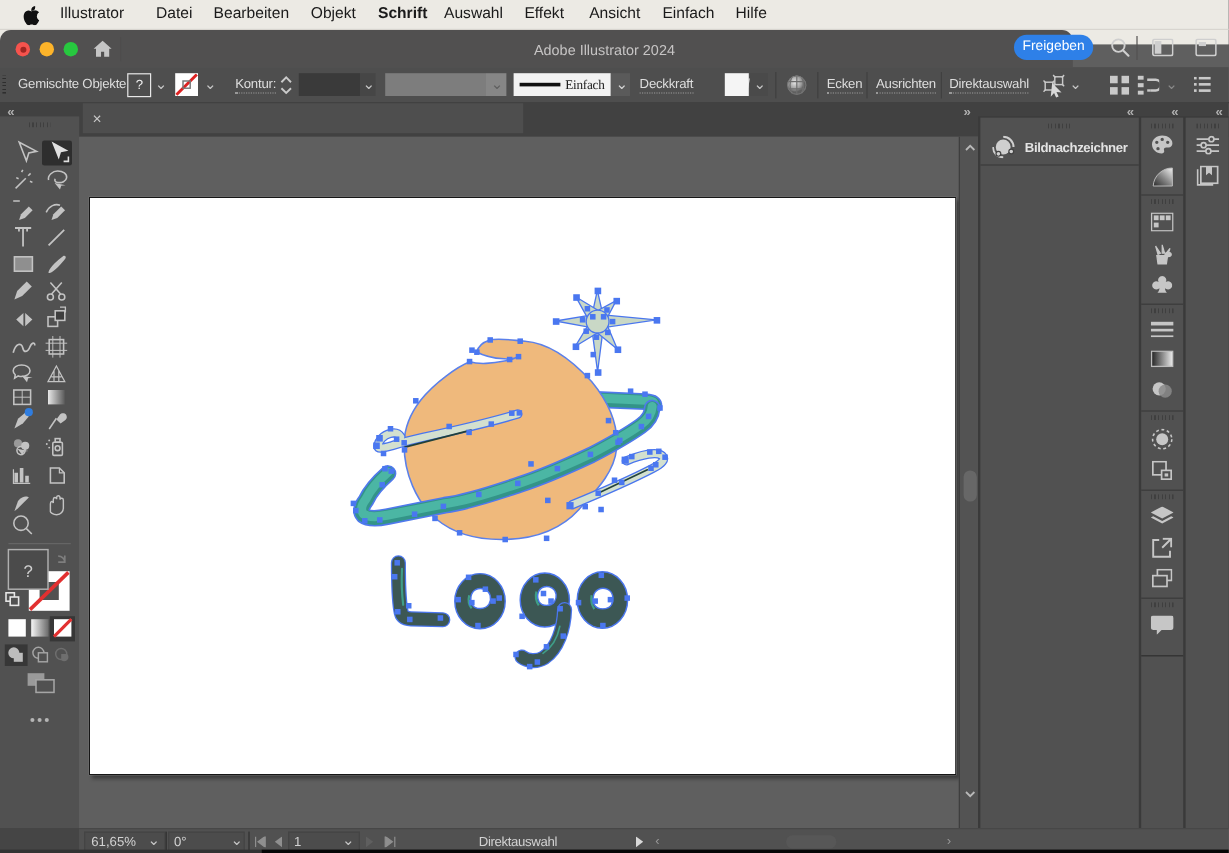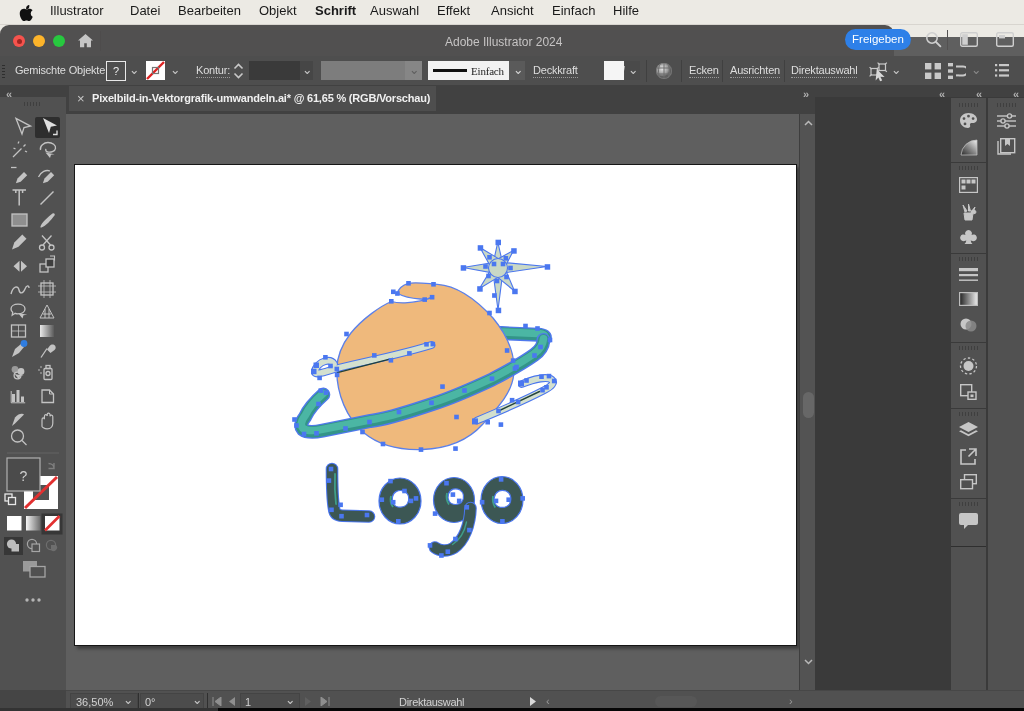--- a/index.html
+++ b/index.html
@@ -161,21 +161,20 @@
         <rect x="4" y="5.2" width="10" height="2.2"></rect>
         <rect x="0" y="10.4" width="2.2" height="2.2"></rect>
         <rect x="4" y="10.4" width="10" height="2.2"></rect>
       </g>
     </svg>
 </div>
 
 <div id="darkrow" class="abs"></div>
 <div id="tab" class="abs">
   <div class="abs" style="left:8px;top:5px;font-size:13px;font-weight:normal;color:#c9c9c9;">×</div>
-  <div class="abs" style="left:23px;top:6px;letter-spacing:-0.2px;white-space:nowrap;font-size:11px;">Pixelbild-in-Vektorgrafik-umwandeln.ai* @ 61,65 % (RGB/Vorschau)</div>
 </div>
 <div class="guil" style="left:6px;top:88px;">«</div>
 <div class="guil" style="left:803px;top:88px;">»</div>
 
 <div id="toolbar" class="abs">
 <div class="grip" style="left:24px;top:5px;width:18px;"></div>
 <div class="abs" style="left:34.5px;top:20px;width:25px;height:21px;background:#2e2e2e;border-radius:2px;"></div>
 <svg class="abs" style="left:0;top:0" width="66" height="593" viewBox="0 0 66 593">
  <defs>
   <linearGradient id="tg1" x1="0" y1="0" x2="1" y2="0">
@@ -503,20 +502,32 @@
     <svg class="abs" style="left:4px;top:545px" width="9" height="6" viewBox="0 0 9 6">
         <path d="M1 1 4.5 4.5 8 1" fill="none" stroke="#b9b9b9" stroke-width="1.5"></path>
       </svg>
   </div>
 </div>
 
 <div id="rightpanels" class="abs">
   <div class="guil" style="left:124px;top:-9px;">«</div>
   <div class="guil" style="left:161px;top:-9px;">«</div>
   <div class="guil" style="left:198px;top:-9px;">«</div>
+  <div class="panel" id="p1" style="left:2px;top:1px;width:131.5px;height:592px;">
+    <div class="grip" style="left:56px;top:5px;width:19px;"></div>
+    <div class="abs" style="left:0;top:14px;width:131.5px;height:25px;border-bottom:1px solid #3a3a3a;"></div>
+    <svg class="abs" style="left:10px;top:15px" width="19" height="19" viewBox="0 0 19 19">
+        <circle cx="9" cy="9.5" r="6.2" fill="#cfcfcf"></circle>
+        <path d="M9 .9a8.6 8.6 0 0 1 8.6 8.6" fill="none" stroke="#cfcfcf" stroke-width="1.7"></path>
+        <path d="M9 18.1A8.6 8.6 0 0 1 .4 9.5" fill="none" stroke="#cfcfcf" stroke-width="1.7"></path>
+        <circle cx="15.7" cy="13.3" r="2" fill="#cfcfcf" stroke="#424242" stroke-width="1"></circle>
+        <circle cx="5" cy="15.2" r="2" fill="#cfcfcf" stroke="#424242" stroke-width="1"></circle>
+      </svg>
+    <div class="abs" style="left:37px;top:20px;font-size:11px;font-weight:bold;letter-spacing:-0.35px;color:#e3e3e3;white-space:nowrap;">Bildnachzeichner</div>
+  </div>
   <div class="panel" id="p2" style="left:136px;top:1px;width:34.5px;height:592px;">
     <div class="grip" style="left:8px;top:5px;width:19px;"></div>
     <svg class="abs" style="left:8px;top:14px" width="19" height="17" viewBox="0 0 19 17">
         <path fill="#c6c6c6" d="M9.5 1C4.5 1 1 4.4 1 8.5 1 12.6 4.7 16 9 16c1.5 0 2.2-.9 2.2-1.9 0-.6-.3-1-.3-1.5 0-1 .8-1.7 1.8-1.7h2c2 0 3.3-1.6 3.3-3.6C18 4 14.2 1 9.5 1zM5 5.2a1.4 1.4 0 1 1 0 2.8 1.4 1.4 0 0 1 0-2.8zm4.5-2.4a1.4 1.4 0 1 1 0 2.8 1.4 1.4 0 0 1 0-2.8zm4.6 2.4a1.4 1.4 0 1 1 0 2.8 1.4 1.4 0 0 1 0-2.8zM6 10.5a1.4 1.4 0 1 1 0 2.8 1.4 1.4 0 0 1 0-2.8z"></path>
       </svg>
     <svg class="abs" style="left:9px;top:41px" width="18" height="17" viewBox="0 0 18 17">
         <defs>
           <linearGradient id="gq" x1="0" y1="1" x2="1" y2="0">
             <stop offset="0" stop-color="#2a2a2a"></stop>
             <stop offset="0.5" stop-color="#888"></stop>
@@ -624,21 +635,21 @@
         <path d="M1 3 v13 h13" fill="none" stroke="#c6c6c6" stroke-width="1.4"></path>
         <path d="M8 1 v7 l2.5-2 2.5 2 v-7 z" fill="#c6c6c6"></path>
       </svg>
   </div>
 </div>
 
 <div id="statusbar" class="abs">
   <div class="abs" style="left:4px;top:1.5px;width:66px;height:16px;background:#4c4c4c;border:1px solid #444;"></div>
   <div class="abs" style="left:74px;top:1.5px;width:62px;height:16px;background:#4c4c4c;border:1px solid #444;"></div>
   <div class="abs" style="left:174px;top:1.5px;width:58px;height:16px;background:#4c4c4c;border:1px solid #444;"></div>
-  <div class="abs" style="left:10px;top:5px;">36,50%</div>
+  <div class="abs" style="left:10px;top:5px;">61,65%</div>
   <div class="chv" style="left:57px;top:4px;">⌄</div>
   <div class="sep" style="left:72px;top:2px;height:17px;background:#2f2f2f;"></div>
   <div class="abs" style="left:79px;top:5px;">0°</div>
   <div class="chv" style="left:126px;top:4px;">⌄</div>
   <div class="sep" style="left:141px;top:2px;height:17px;background:#2f2f2f;"></div>
   <svg class="abs" style="left:146px;top:6px" width="10" height="9" viewBox="0 0 10 9">
       <path d="M1 0v9M9 0 3 4.5 9 9z" fill="#8f8f8f" stroke="#8f8f8f" stroke-width="1"></path>
     </svg>
   <svg class="abs" style="left:162px;top:6px" width="7" height="9" viewBox="0 0 7 9">
       <path d="M7 0 1 4.5 7 9z" fill="#8f8f8f"></path>

